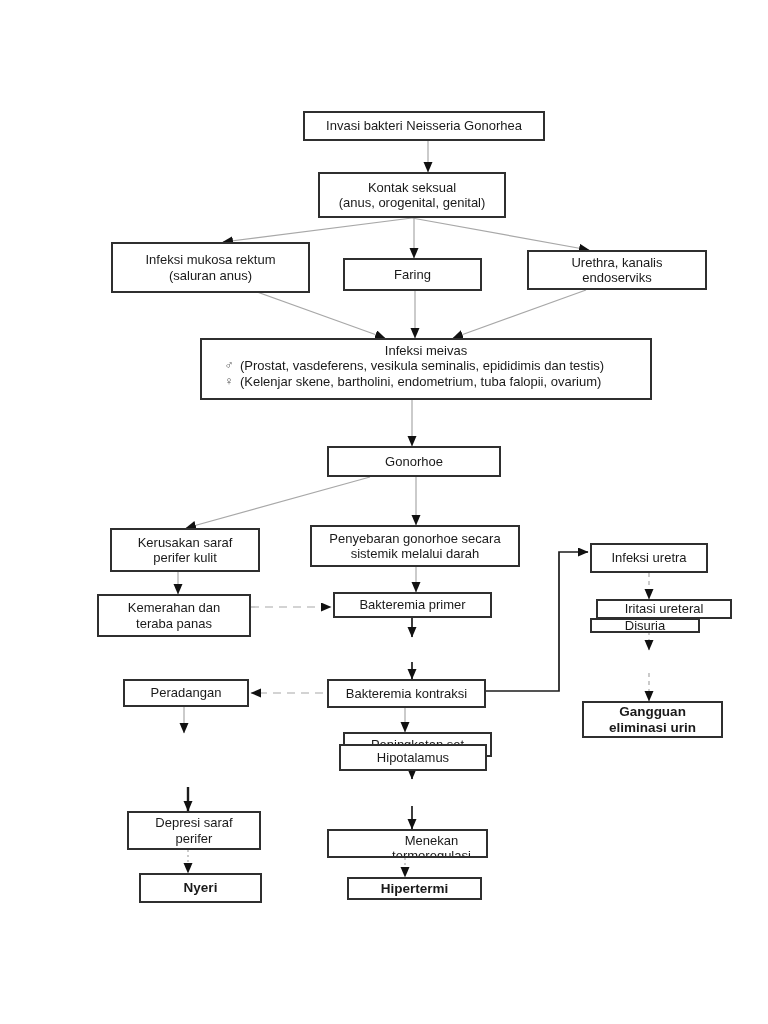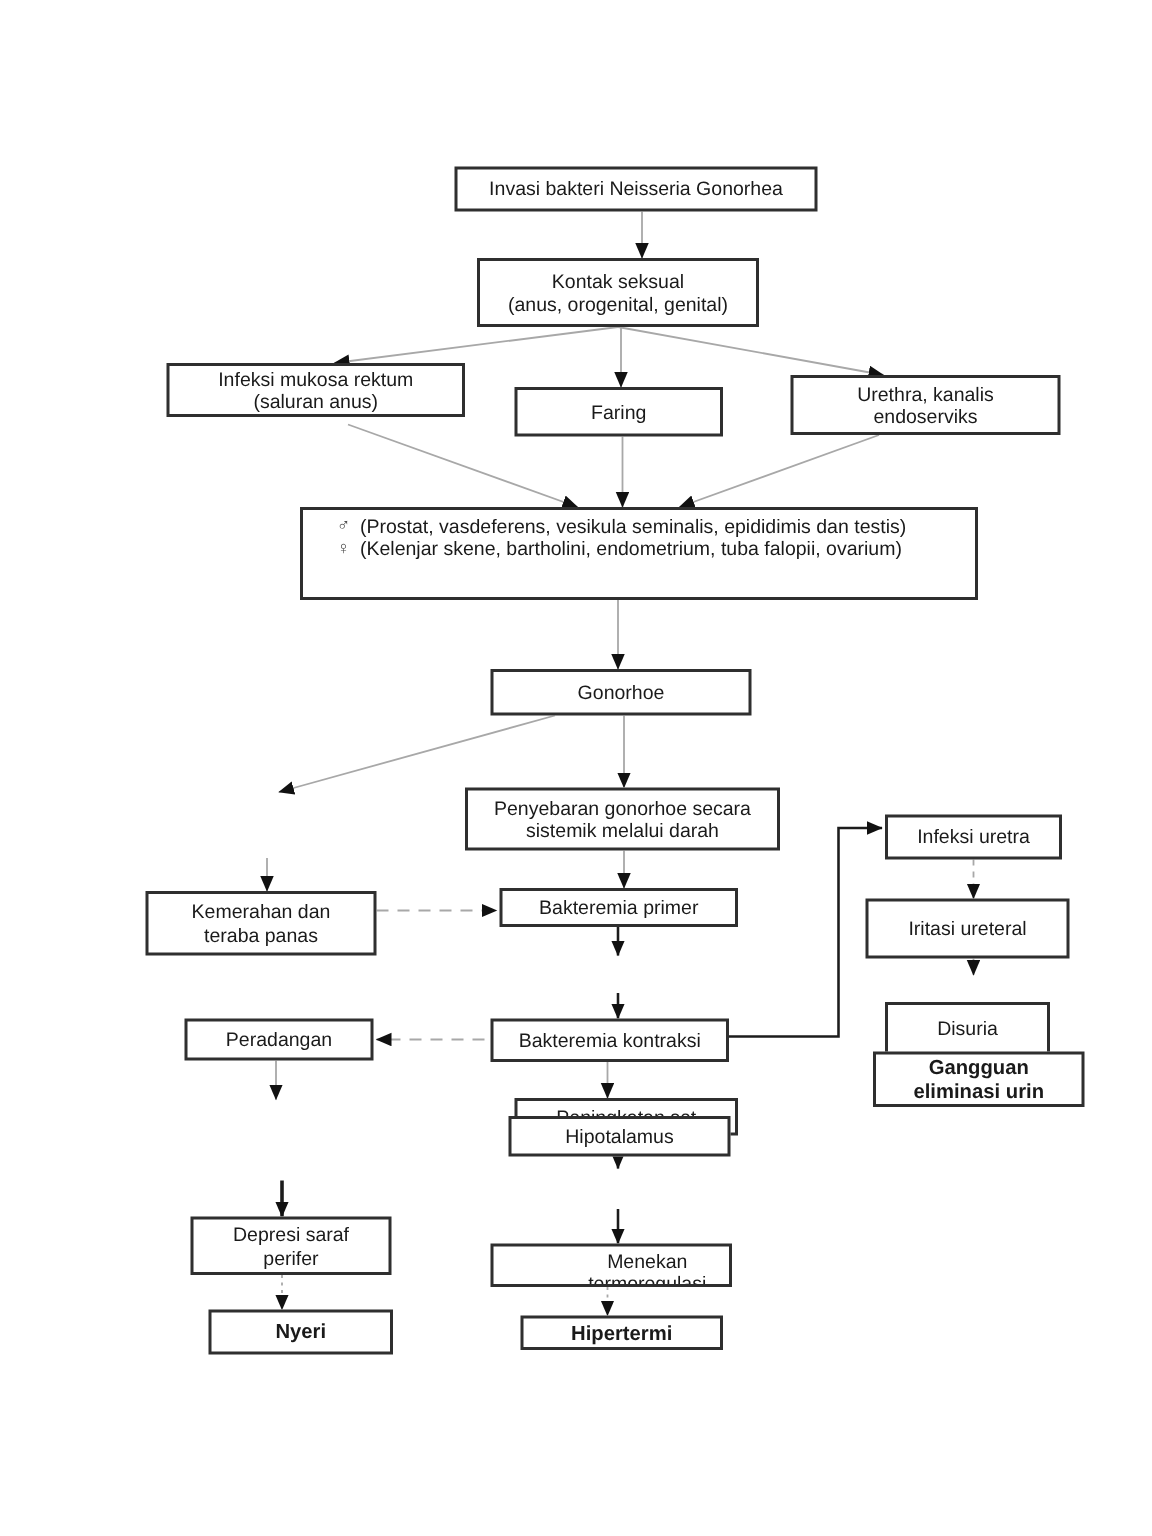--- a/index.html
+++ b/index.html
@@ -75,49 +75,54 @@
 
   <div class="node" style="left:303px;top:111px;width:242px;height:30px">
     <span class="lbl">Invasi bakteri Neisseria Gonorhea</span>
   </div>
 
   <div class="node" style="left:318px;top:172px;width:188px;height:46px">
     <span class="lbl">Kontak seksual
 (anus, orogenital, genital)</span>
   </div>
 
-  <div class="node" style="left:111px;top:242px;width:199px;height:36px">
+  <div class="node" style="left:111px;top:242px;width:199px;height:51px">
     <span class="lbl">Infeksi mukosa rektum
 (saluran anus)</span>
   </div>
 
   <div class="node" style="left:343px;top:258px;width:139px;height:33px">
     <span class="lbl">Faring</span>
   </div>
 
   <div class="node" style="left:527px;top:250px;width:180px;height:40px">
     <span class="lbl">Urethra, kanalis
 endoserviks</span>
   </div>
 
   <div class="node meivas" style="left:200px;top:338px;width:452px;height:62px">
+    <div class="meivas-title">Infeksi meivas</div>
     <div class="meivas-row">
       <span class="sym">♂</span>
       <span>(Prostat, vasdeferens, vesikula seminalis, epididimis dan testis)</span>
     </div>
     <div class="meivas-row">
       <span class="sym">♀</span>
       <span>(Kelenjar skene, bartholini, endometrium, tuba falopii, ovarium)</span>
     </div>
   </div>
 
   <div class="node" style="left:327px;top:446px;width:174px;height:31px">
     <span class="lbl">Gonorhoe</span>
   </div>
 
+  <div class="node" style="left:110px;top:528px;width:150px;height:44px">
+    <span class="lbl">Kerusakan saraf
+perifer kulit</span>
+  </div>
 
   <div class="node" style="left:310px;top:525px;width:210px;height:42px">
     <span class="lbl">Penyebaran gonorhoe secara
 sistemik melalui darah</span>
   </div>
 
   <div class="node" style="left:97px;top:594px;width:154px;height:43px">
     <span class="lbl">Kemerahan dan
 teraba panas</span>
   </div>
@@ -132,25 +137,25 @@
   </div>
 
   <div class="node" style="left:327px;top:679px;width:159px;height:29px">
     <span class="lbl">Bakteremia kontraksi</span>
   </div>
 
   <div class="node" style="left:590px;top:543px;width:118px;height:30px">
     <span class="lbl">Infeksi uretra</span>
   </div>
 
-  <div class="node" style="left:577px;top:599px;width:136px;height:40px">
+  <div class="node" style="left:596px;top:599px;width:136px;height:20px">
     <span class="lbl">Iritasi ureteral</span>
   </div>
 
-  <div class="node" style="left:590px;top:668px;width:110px;height:36px">
+  <div class="node" style="left:590px;top:618px;width:110px;height:15px">
     <span class="lbl">Disuria</span>
   </div>
 
   <div class="node bold" style="left:582px;top:701px;width:141px;height:37px">
     <span class="lbl">Gangguan
 eliminasi urin</span>
   </div>
 
 
   <div class="node" style="left:343px;top:732px;width:149px;height:25px">

